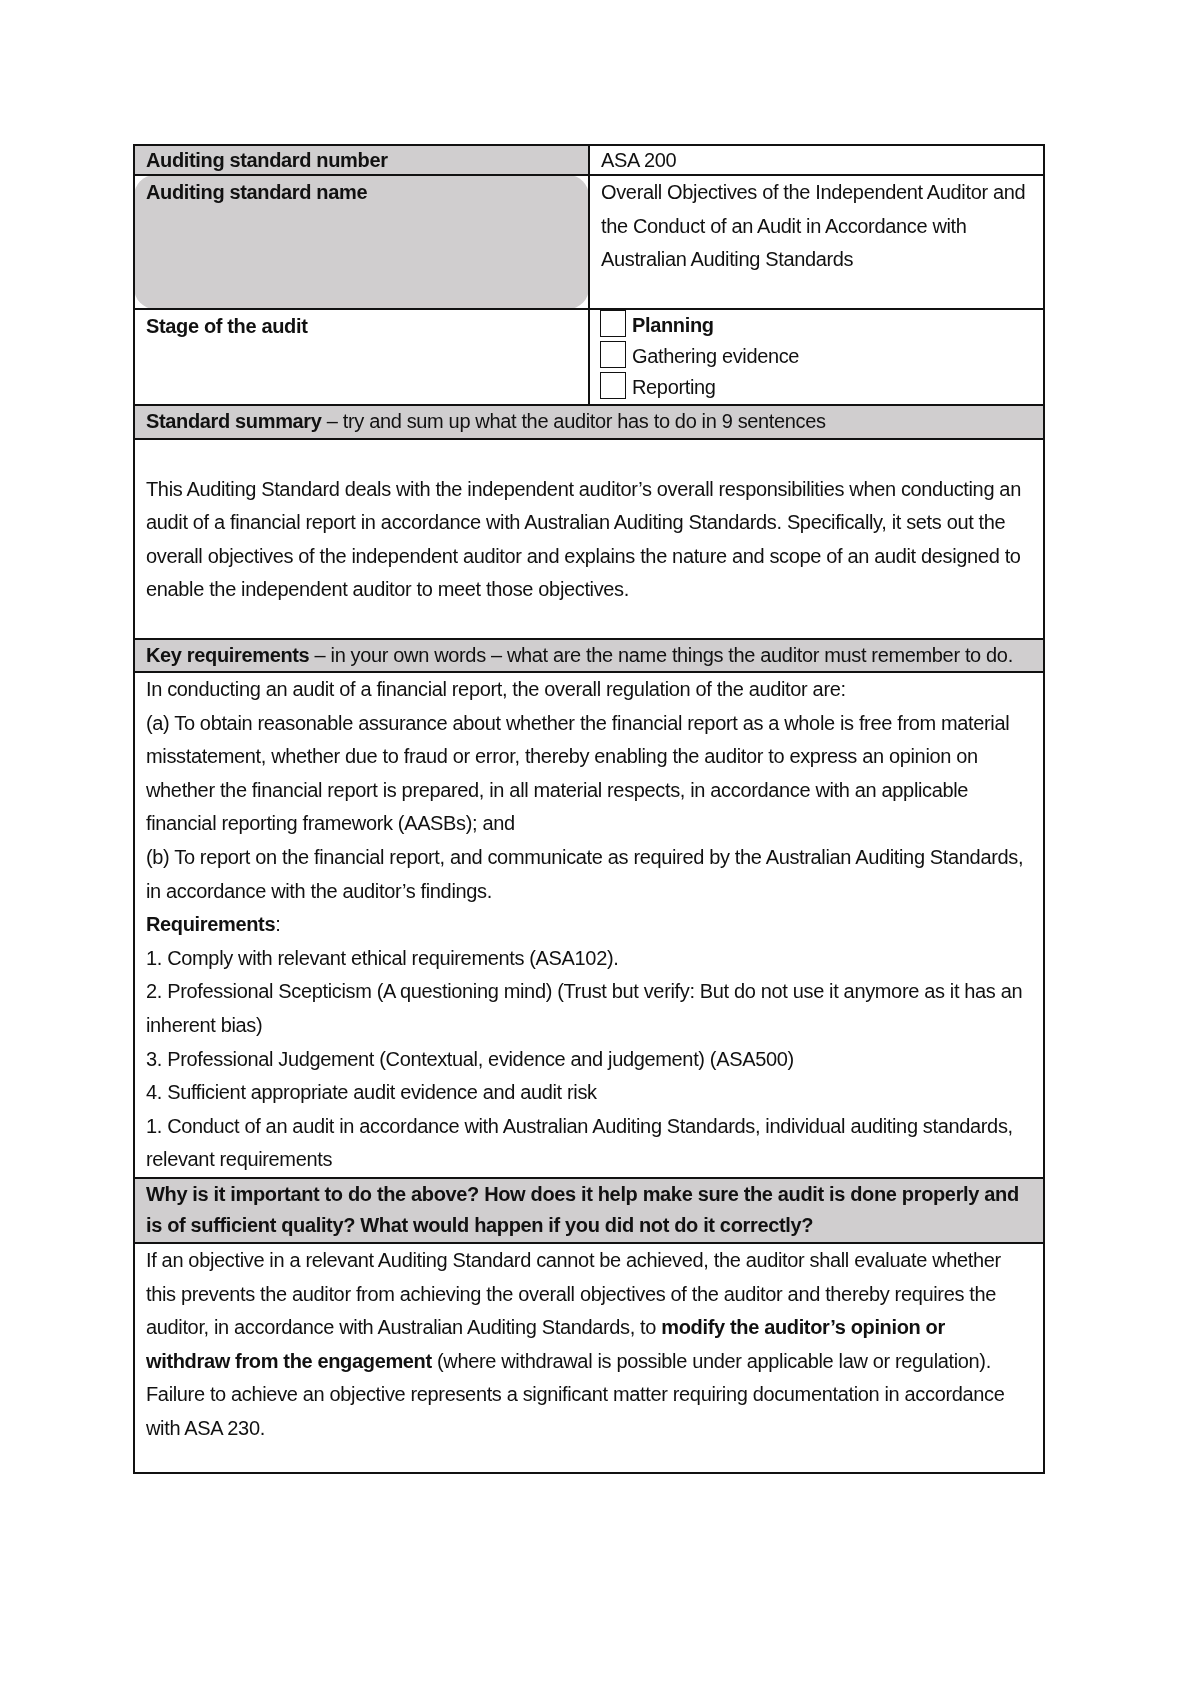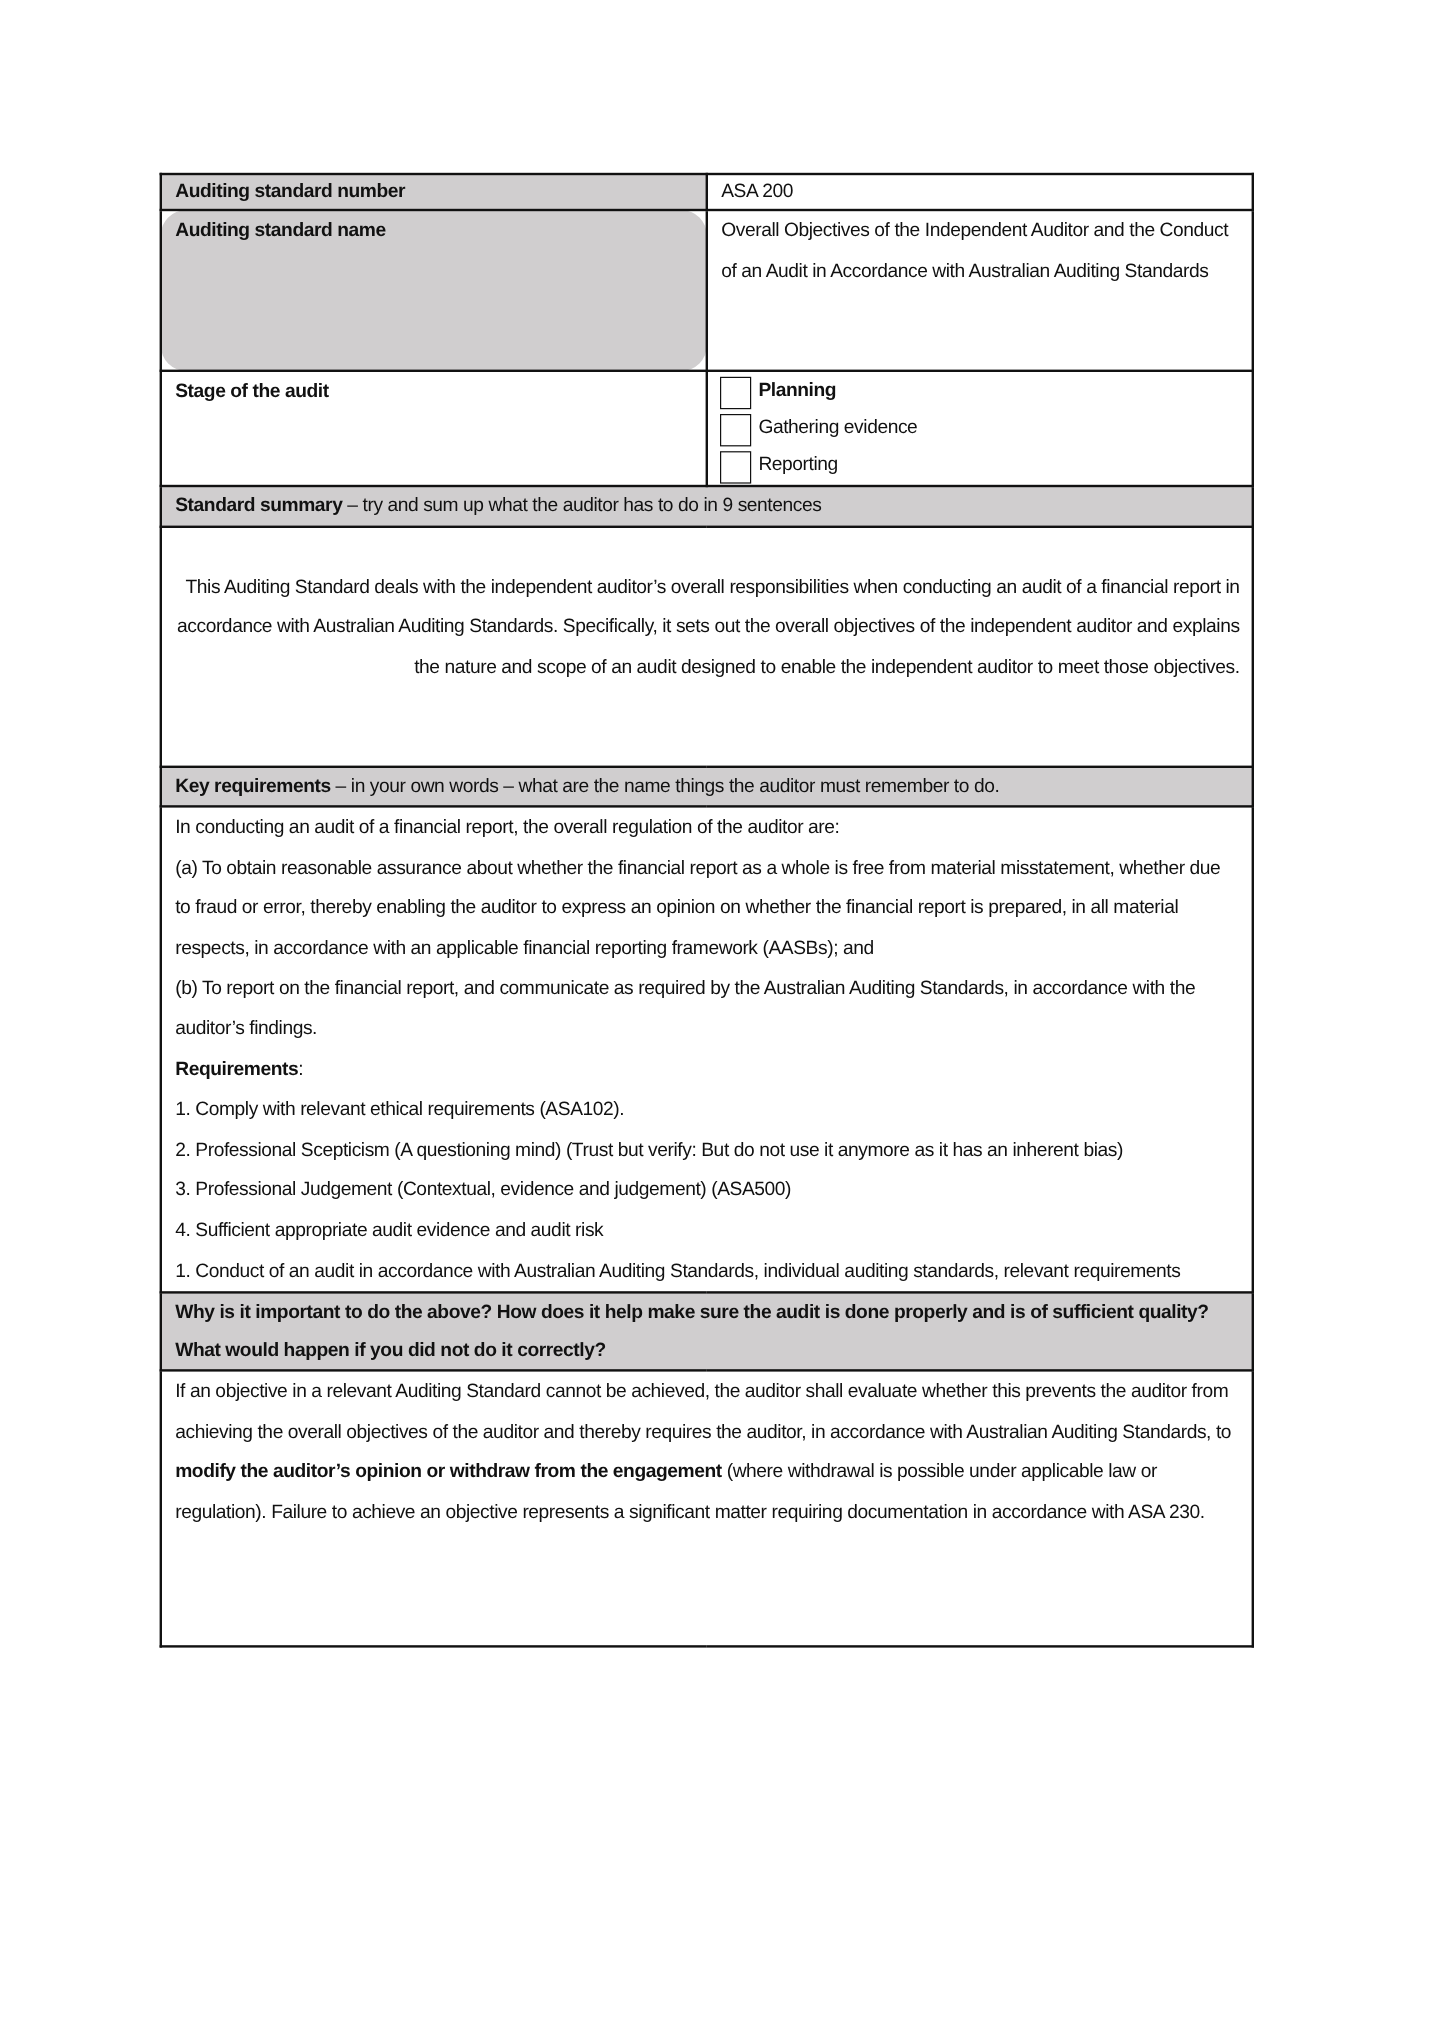--- a/index.html
+++ b/index.html
@@ -18,54 +18,54 @@
   .page {
     position: absolute;
     left: 133px;
     top: 144px;
     width: 910px;
   }
   table.worksheet {
     width: 910px;
     border-collapse: collapse;
     table-layout: fixed;
-    font-size: 16px;
+    font-size: 20px;
     line-height: 33.6px;
     letter-spacing: -0.35px;
   }
   table.worksheet td {
     border: 2.5px solid #111111;
     padding: 0 10px 0 11px;
     vertical-align: top;
     word-wrap: break-word;
   }
   col.c1 { width: 455px; }
   col.c2 { width: 455px; }
   .shade { background: #d0cecf; }
   .b { font-weight: bold; }
   .row-number td { height: 28px; line-height: 28px; }
   .row-name td { height: 132px; border-radius: 21px; }
   .row-stage td { height: 94px; }
   .row-stage td.stage-options { padding-left: 10px; line-height: 31px; }
   .stage-option {
     display: flex;
-    align-items: flex-end;
+    align-items: flex-start;
     height: 31px;
   }
   .checkbox {
     display: inline-block;
     width: 26px;
     height: 27px;
     border: 1.5px solid #111111;
     box-sizing: border-box;
     margin-right: 6px;
     background: #ffffff;
     flex: 0 0 auto;
   }
-  .summary-body { height: 198px; text-align: right; }
+  .summary-body { height: 198px; }
   .summary-body .spacer { height: 33px; }
   .key-body p, .why-body p, .summary-body p { margin: 0; }
   .why-body { height: 228px; }
   .last-head td { height: 30px; line-height: 30px; }
   .row-sectionhead td { line-height: 31.5px; }
 </style>
 </head>
 <body>
 
 <div class="page">

